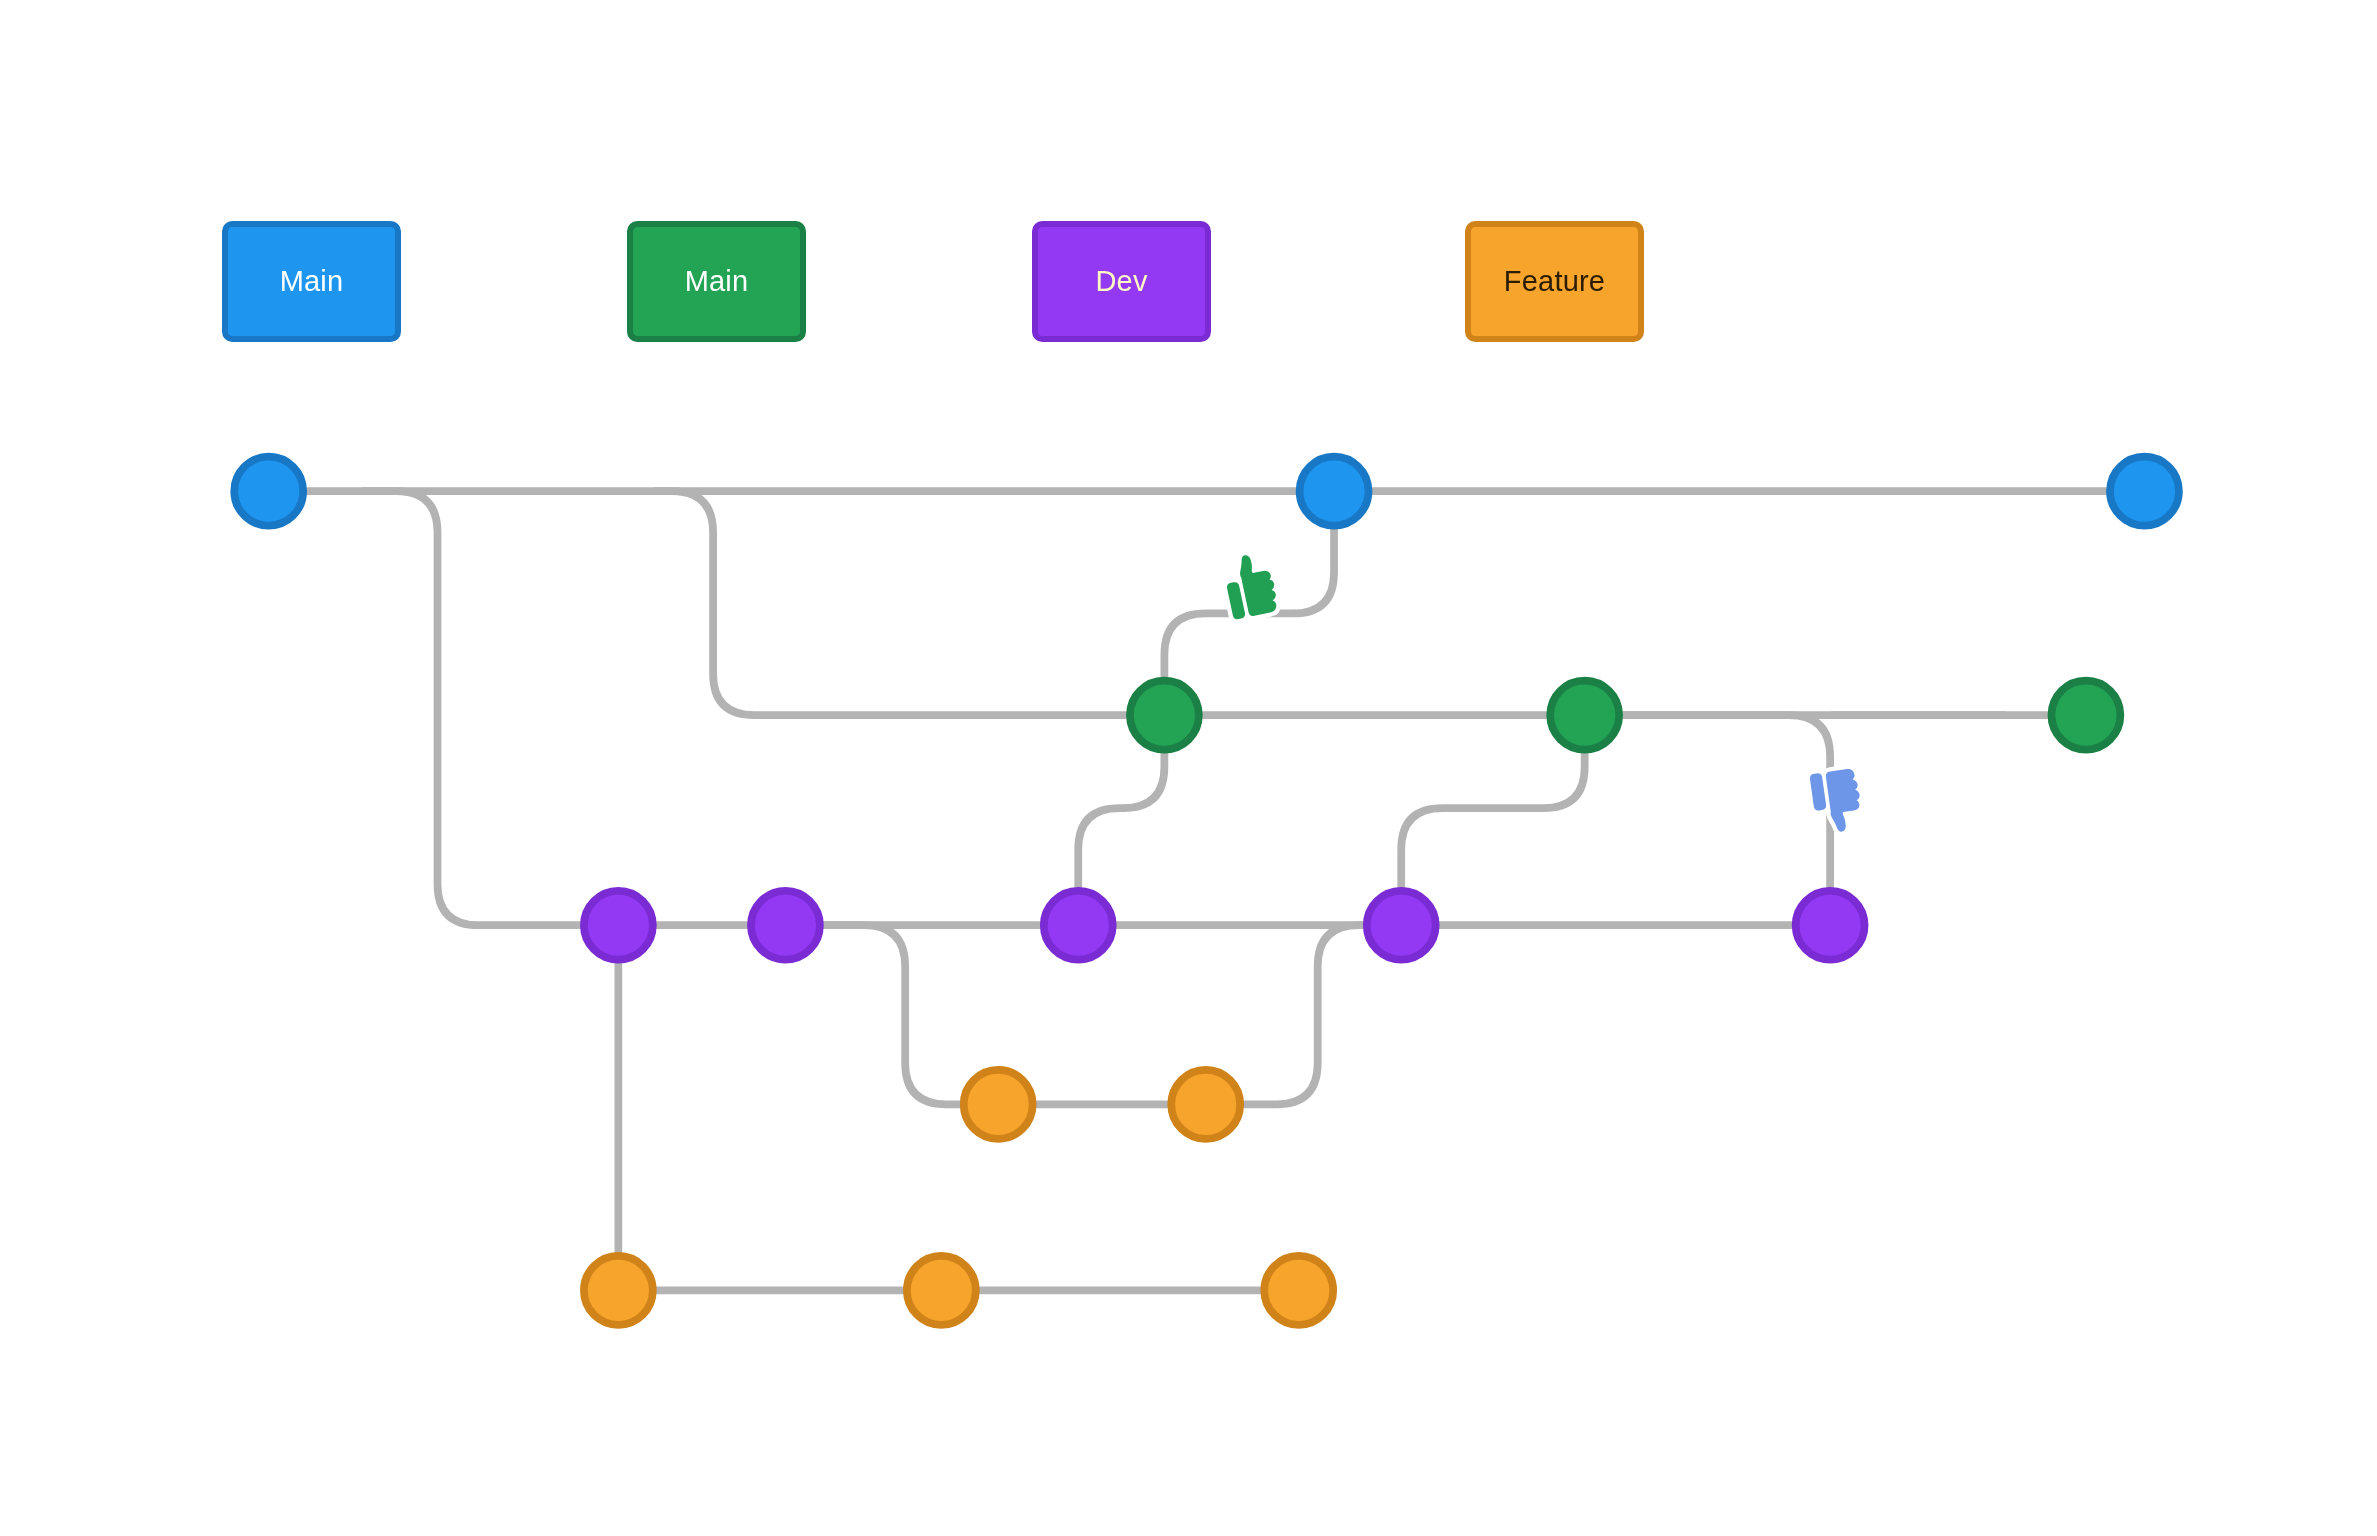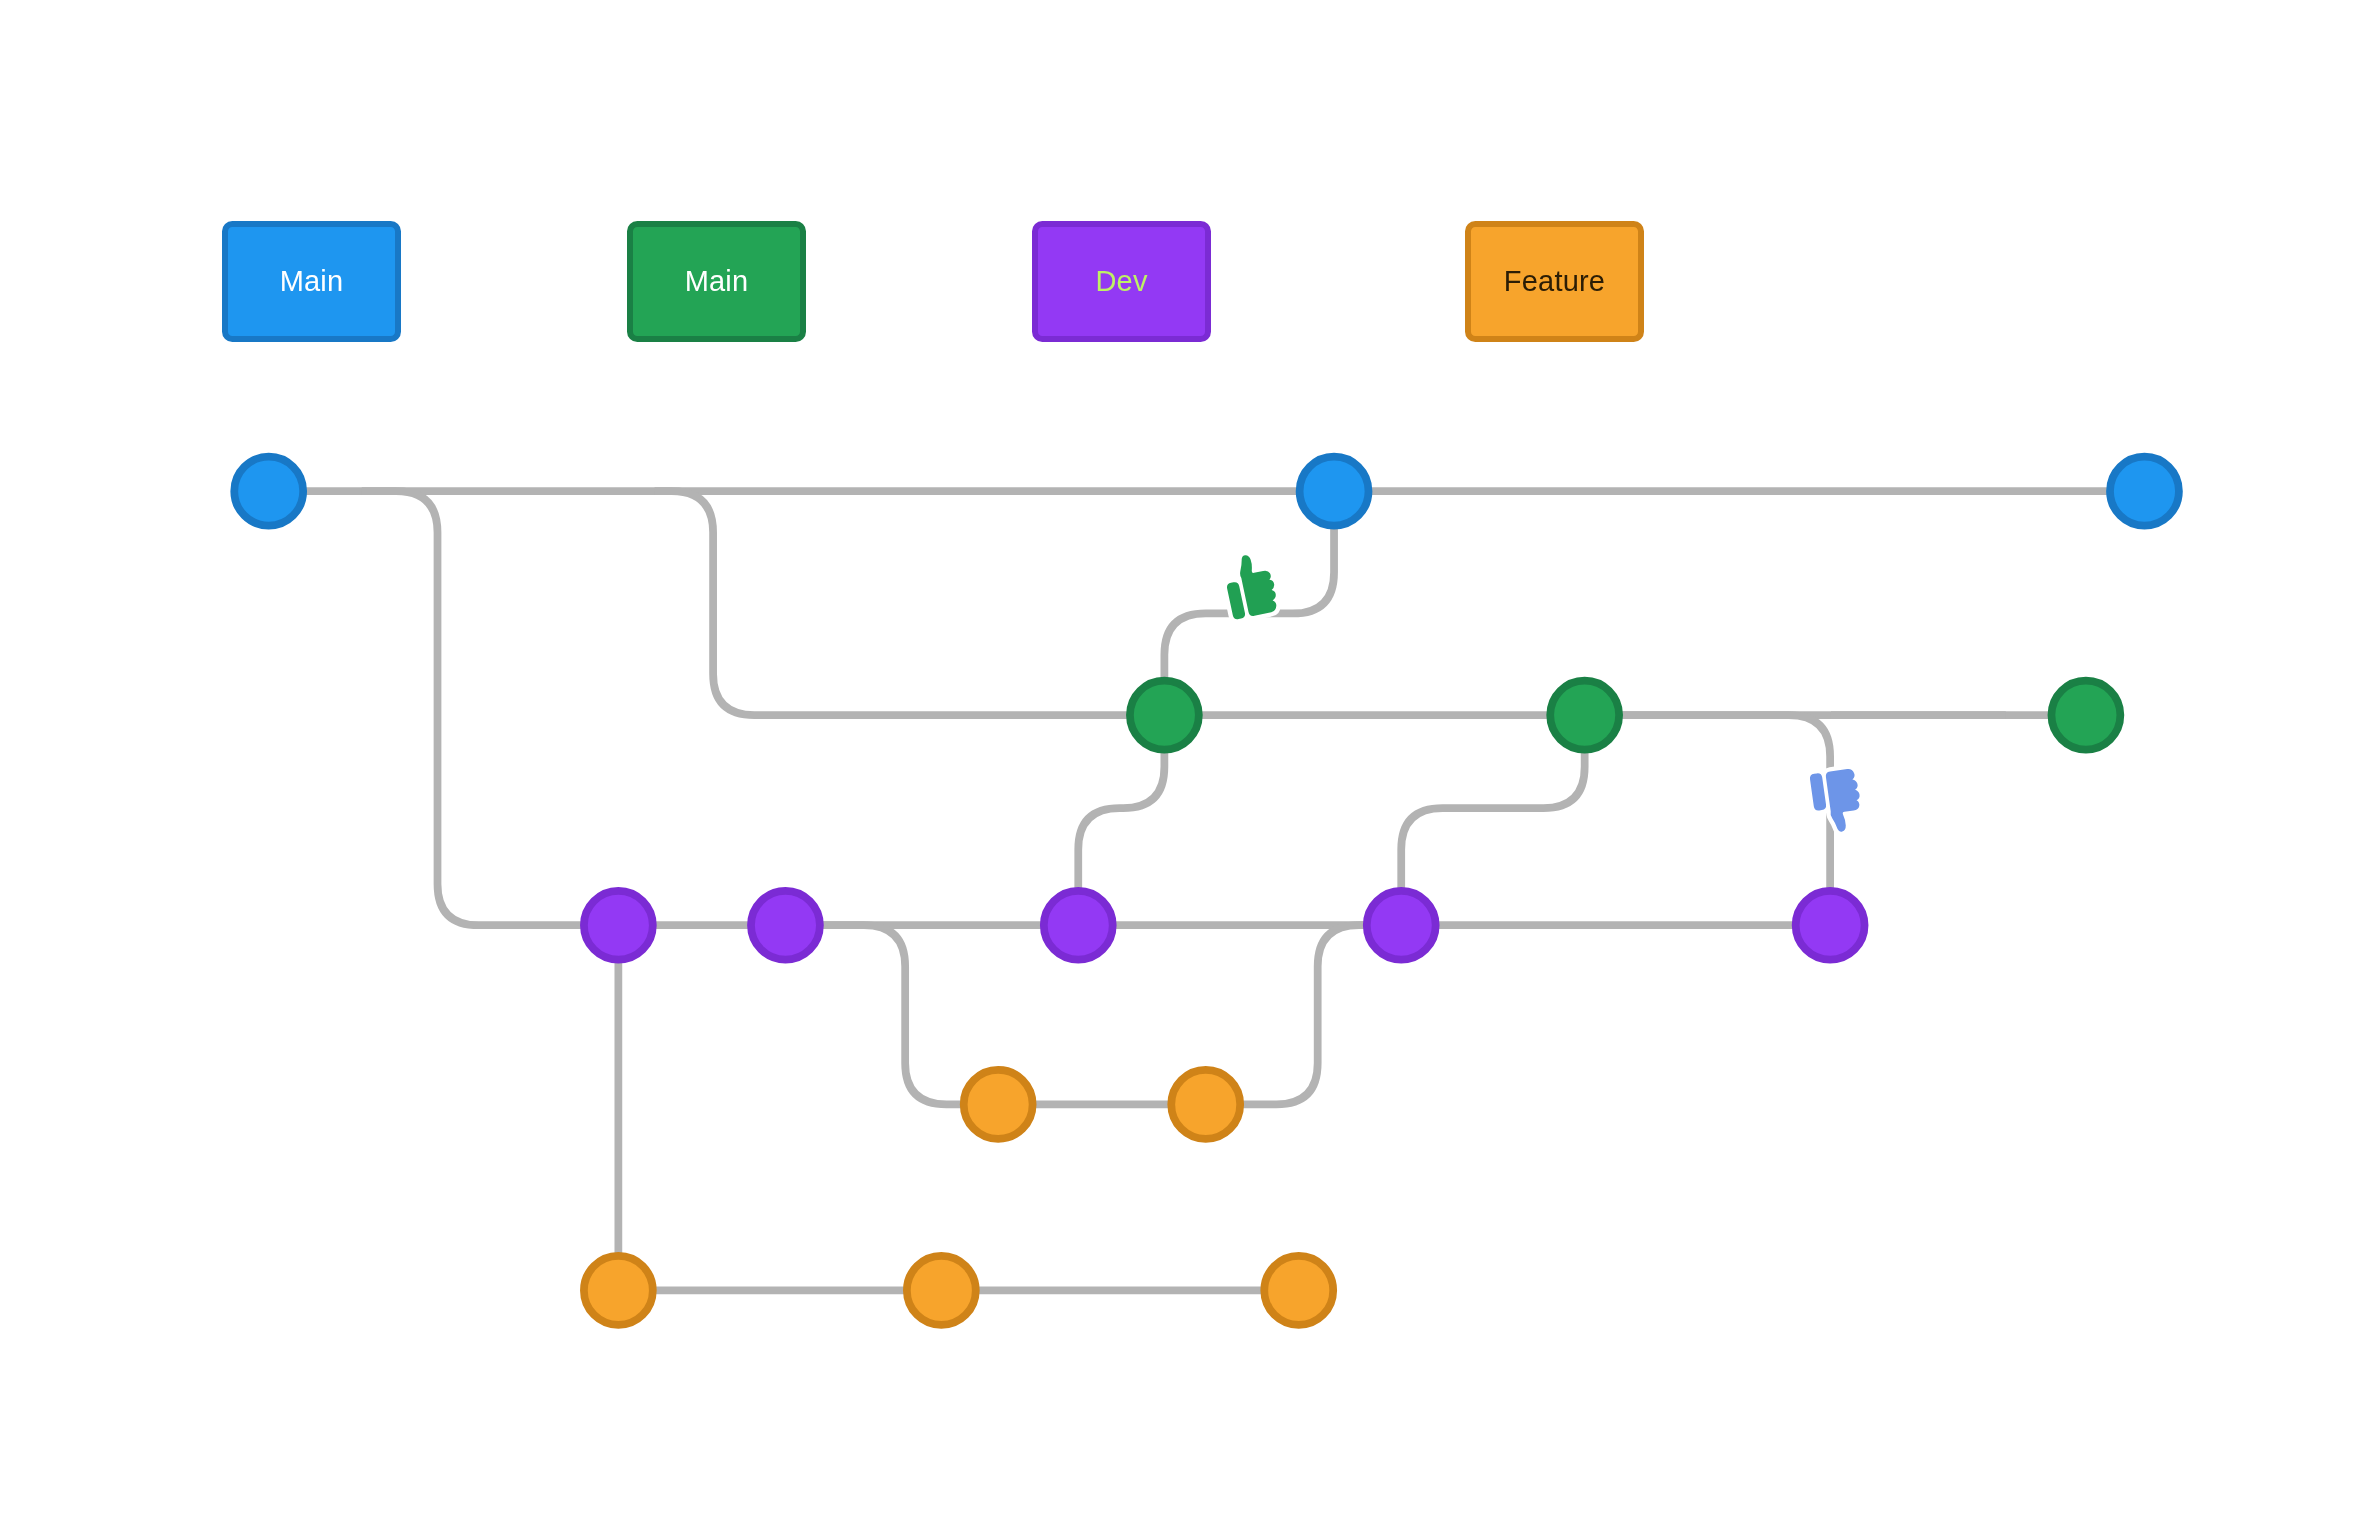--- a/index.html
+++ b/index.html
@@ -68,21 +68,21 @@
         <div class="legend-chip" style="width: 179px; background: rgb(30, 150, 240); border-color: rgb(24, 120, 198); color: rgb(255, 255, 255);">
           <span>Main</span>
         </div>
       </div>
       <div class="legend-slot">
         <div class="legend-chip" style="width: 179px; background: rgb(35, 164, 85); border-color: rgb(26, 128, 69); color: rgb(255, 255, 255);">
           <span>Main</span>
         </div>
       </div>
       <div class="legend-slot">
-        <div class="legend-chip" style="width: 179px; background: rgb(147, 57, 244); border-color: rgb(123, 43, 212); color: #bef264;">
+        <div class="legend-chip" style="width: 179px; background: rgb(147, 57, 244); border-color: rgb(123, 43, 212); color: #fef9c3;">
           <span>Dev</span>
         </div>
       </div>
       <div class="legend-slot">
         <div class="legend-chip" style="width: 179px; background: rgb(247, 164, 44); border-color: rgb(207, 131, 24); color: rgb(43, 29, 5); margin-left: 28px;">
           <span>Feature</span>
         </div>
       </div>
     </div>
 

